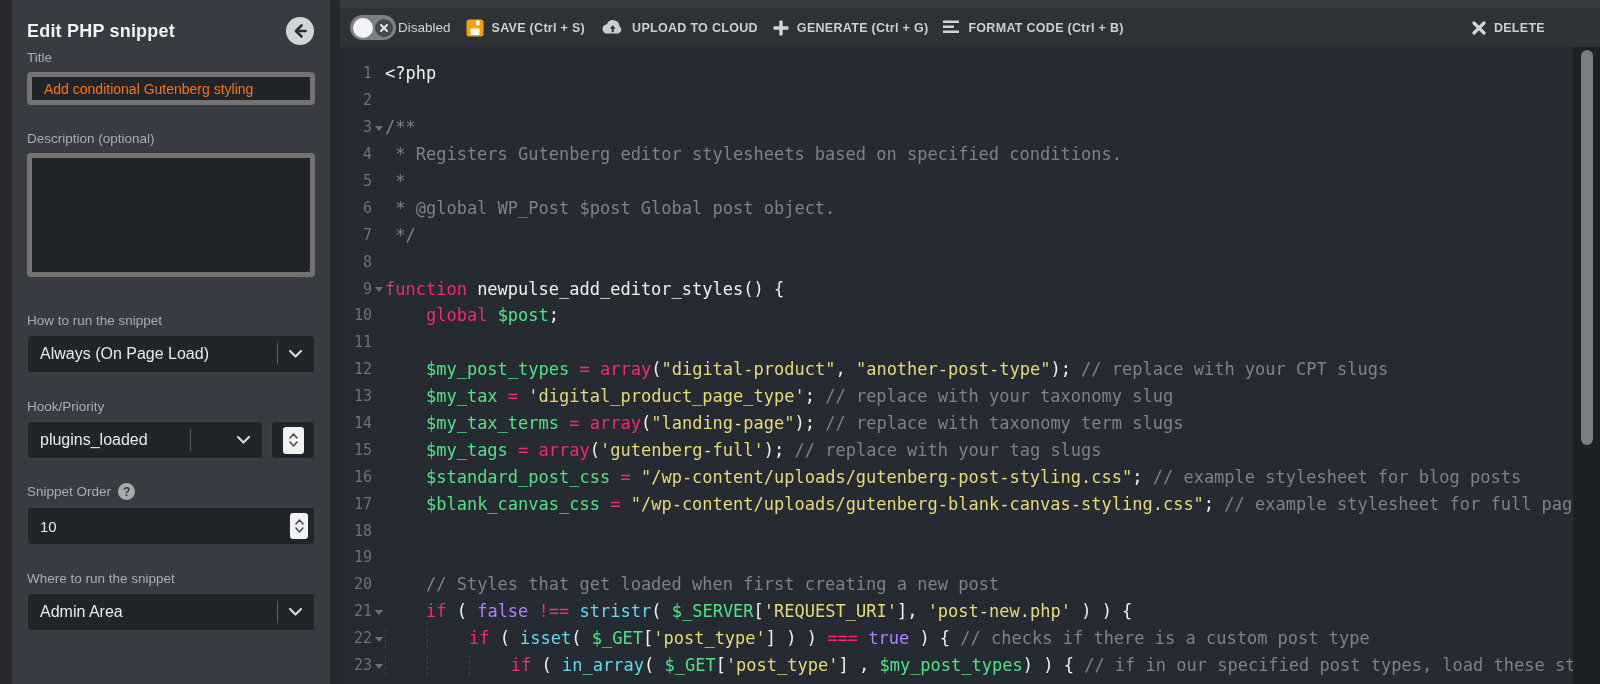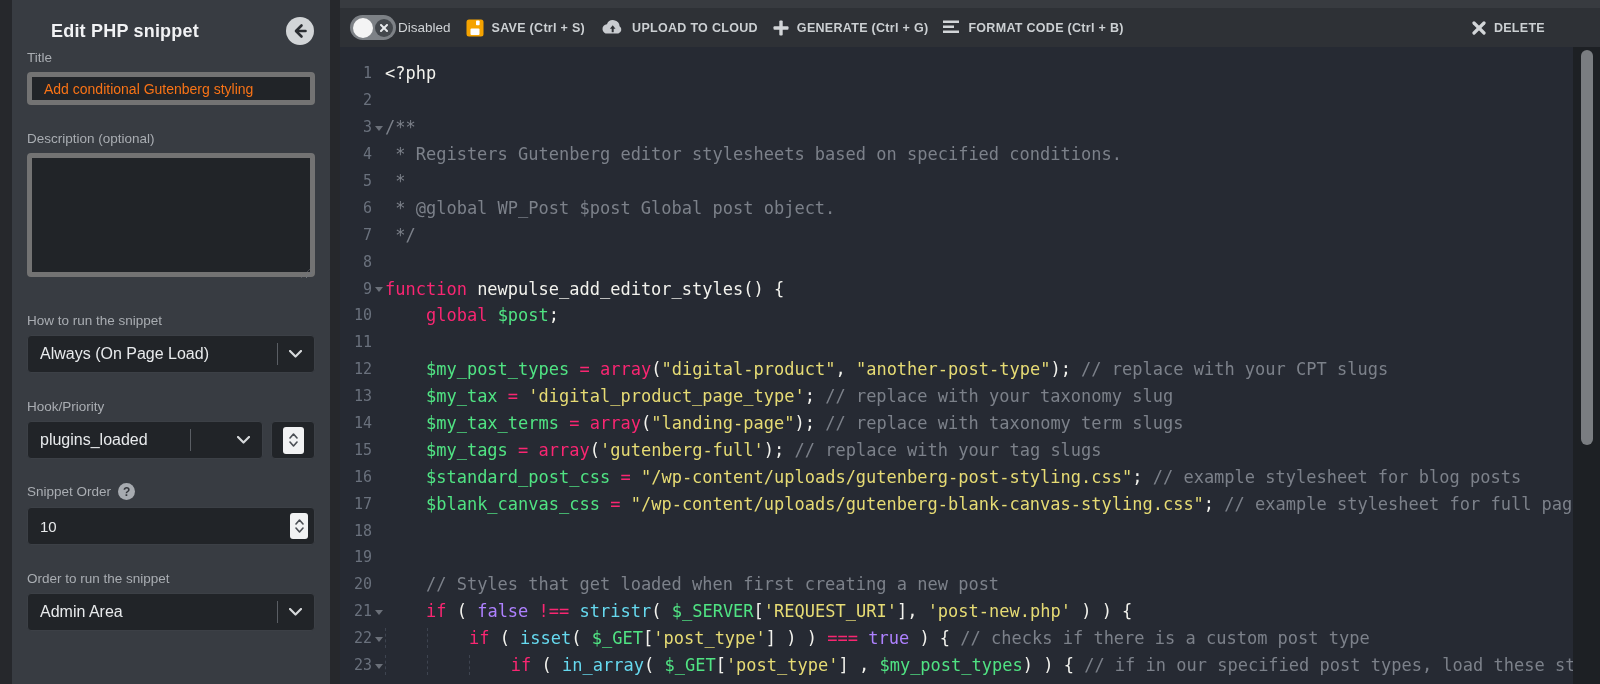--- a/index.html
+++ b/index.html
@@ -8,21 +8,21 @@
     --c-kw:#f92672; --c-vr:#50e383; --c-str:#e6db74; --c-fn:#66d9ef;
     --c-atom:#ae81ff; --c-com:#7c818a; --c-pl:#f2f2ed; --c-ln:#6a717d; --c-guide:#3e4450;
   }
   *{box-sizing:border-box;margin:0;padding:0;}
   html,body{width:1600px;height:684px;overflow:hidden;}
   body{background:var(--c-bg);font-family:"Liberation Sans",sans-serif;position:relative;}
 
   
   .sidebar{position:absolute;left:12px;top:0;width:318px;height:684px;background:var(--c-panel);padding:0 15px;}
   .sb-header{display:flex;align-items:center;justify-content:space-between;margin-top:16px;height:30px;}
-  .sb-header h1{font-size:18px;font-weight:700;color:#f1f2f4;letter-spacing:.2px;margin-left:24px;}
+  .sb-header h1{font-size:18px;font-weight:700;color:#f1f2f4;letter-spacing:.2px;}
   .back-btn{background:none;border:none;cursor:pointer;width:30px;height:30px;padding:0;display:flex;}
   .sb-label{display:block;font-size:13.5px;color:#a9adb2;margin-top:26px;display:flex;align-items:center;gap:7px;}
   .sb-label.first{margin-top:4px;}
   .field{width:100%;background:var(--c-field);border:5px solid #737373;border-radius:4px;color:#f97316;
          font-family:Liberation Sans, sans-serif;font-size:14px;padding:0 12px;margin-top:7px;outline:none;}
   input.field{height:33px;}
   .ta{height:124px;resize:none;position:relative;}
   .ta-wrap{position:relative;}
   .ta-grip{position:absolute;right:3px;bottom:3px;width:11px;height:11px;
     background:repeating-linear-gradient(135deg,transparent 0 3px,#70747b 3px 4px);
@@ -135,21 +135,21 @@
     <span class="spinner" style="width:18px;height:26px">
       <svg width="9" height="6" viewBox="0 0 9 6">
           <polyline points="1,5 4.5,1 8,5" stroke="#4a4e54" stroke-width="1.6" fill="none" stroke-linecap="round" stroke-linejoin="round"></polyline>
         </svg>
       <svg width="9" height="6" viewBox="0 0 9 6">
           <polyline points="1,1 4.5,5 8,1" stroke="#4a4e54" stroke-width="1.6" fill="none" stroke-linecap="round" stroke-linejoin="round"></polyline>
         </svg>
     </span>
   </div>
 
-  <label class="sb-label">Order to run the snippet</label>
+  <label class="sb-label">Where to run the snippet</label>
   <div class="select">
     <span class="sel-val">Admin Area</span>
     <span class="sel-div"></span>
     <svg width="13" height="8" viewBox="0 0 13 8">
       <polyline points="1,1 6.5,6.5 12,1" stroke="#d6d9db" stroke-width="2.2" fill="none" stroke-linecap="round" stroke-linejoin="round"></polyline>
     </svg>
   </div>
 </aside>
 
 <div class="topband"></div>

